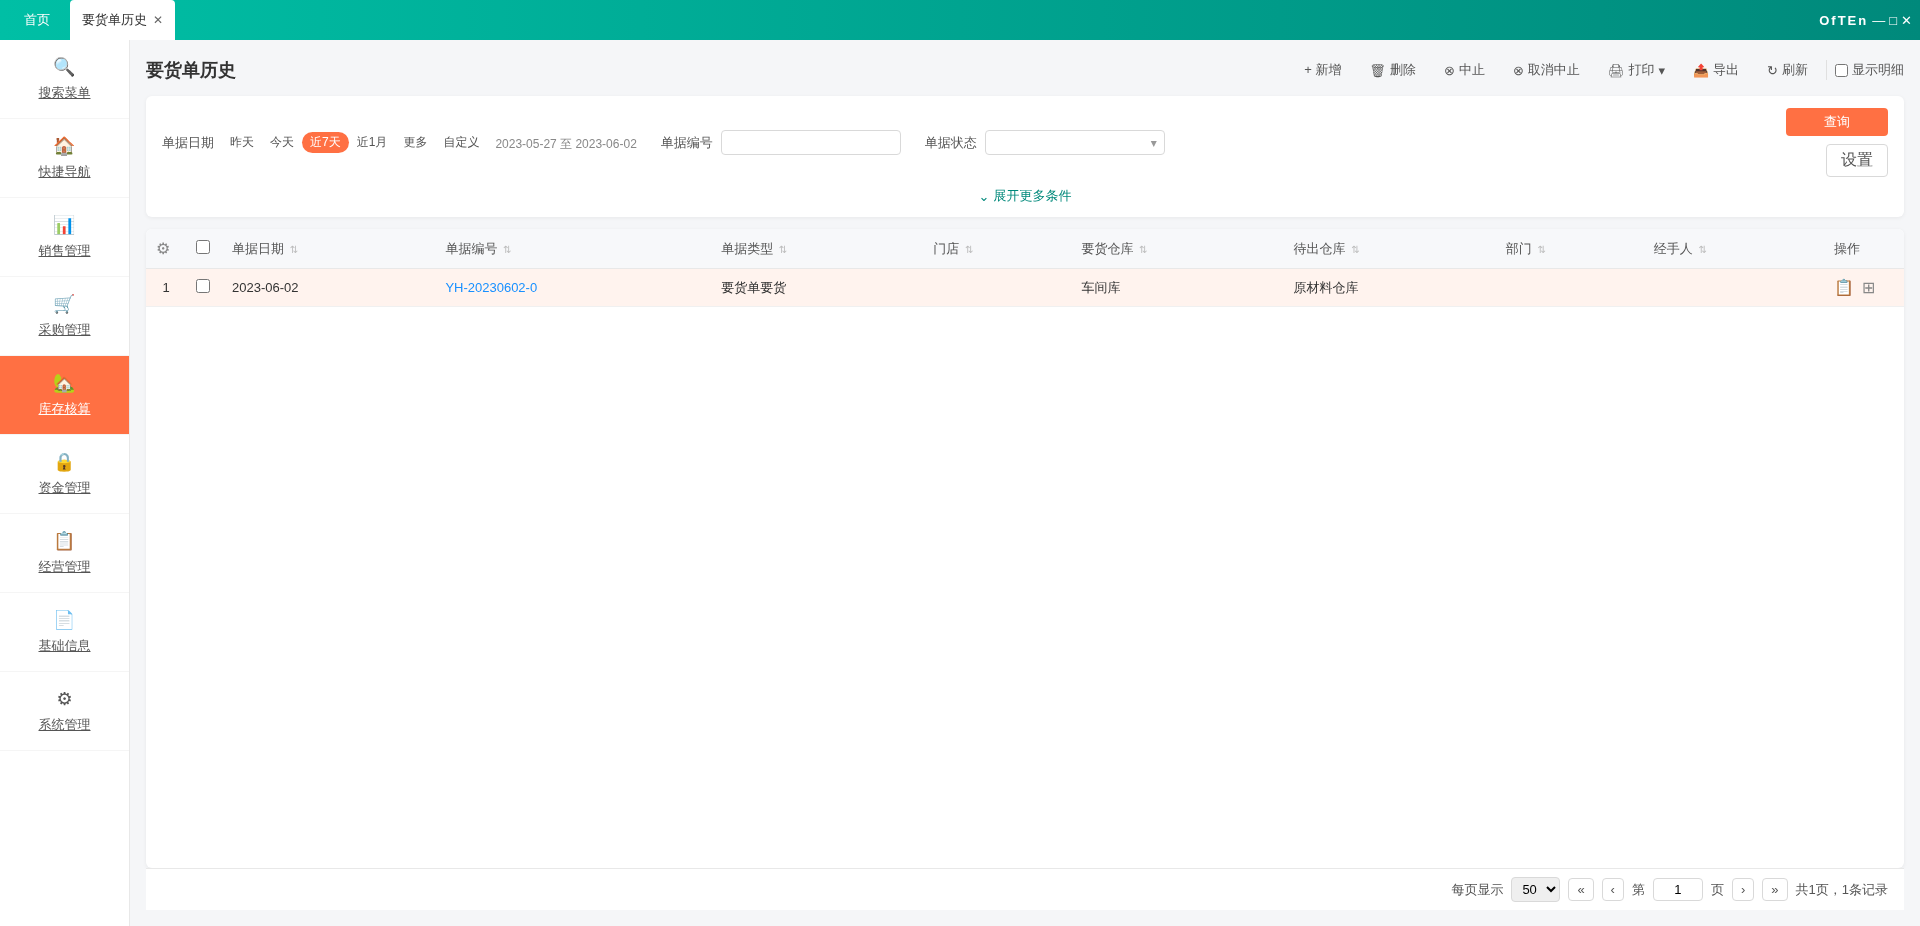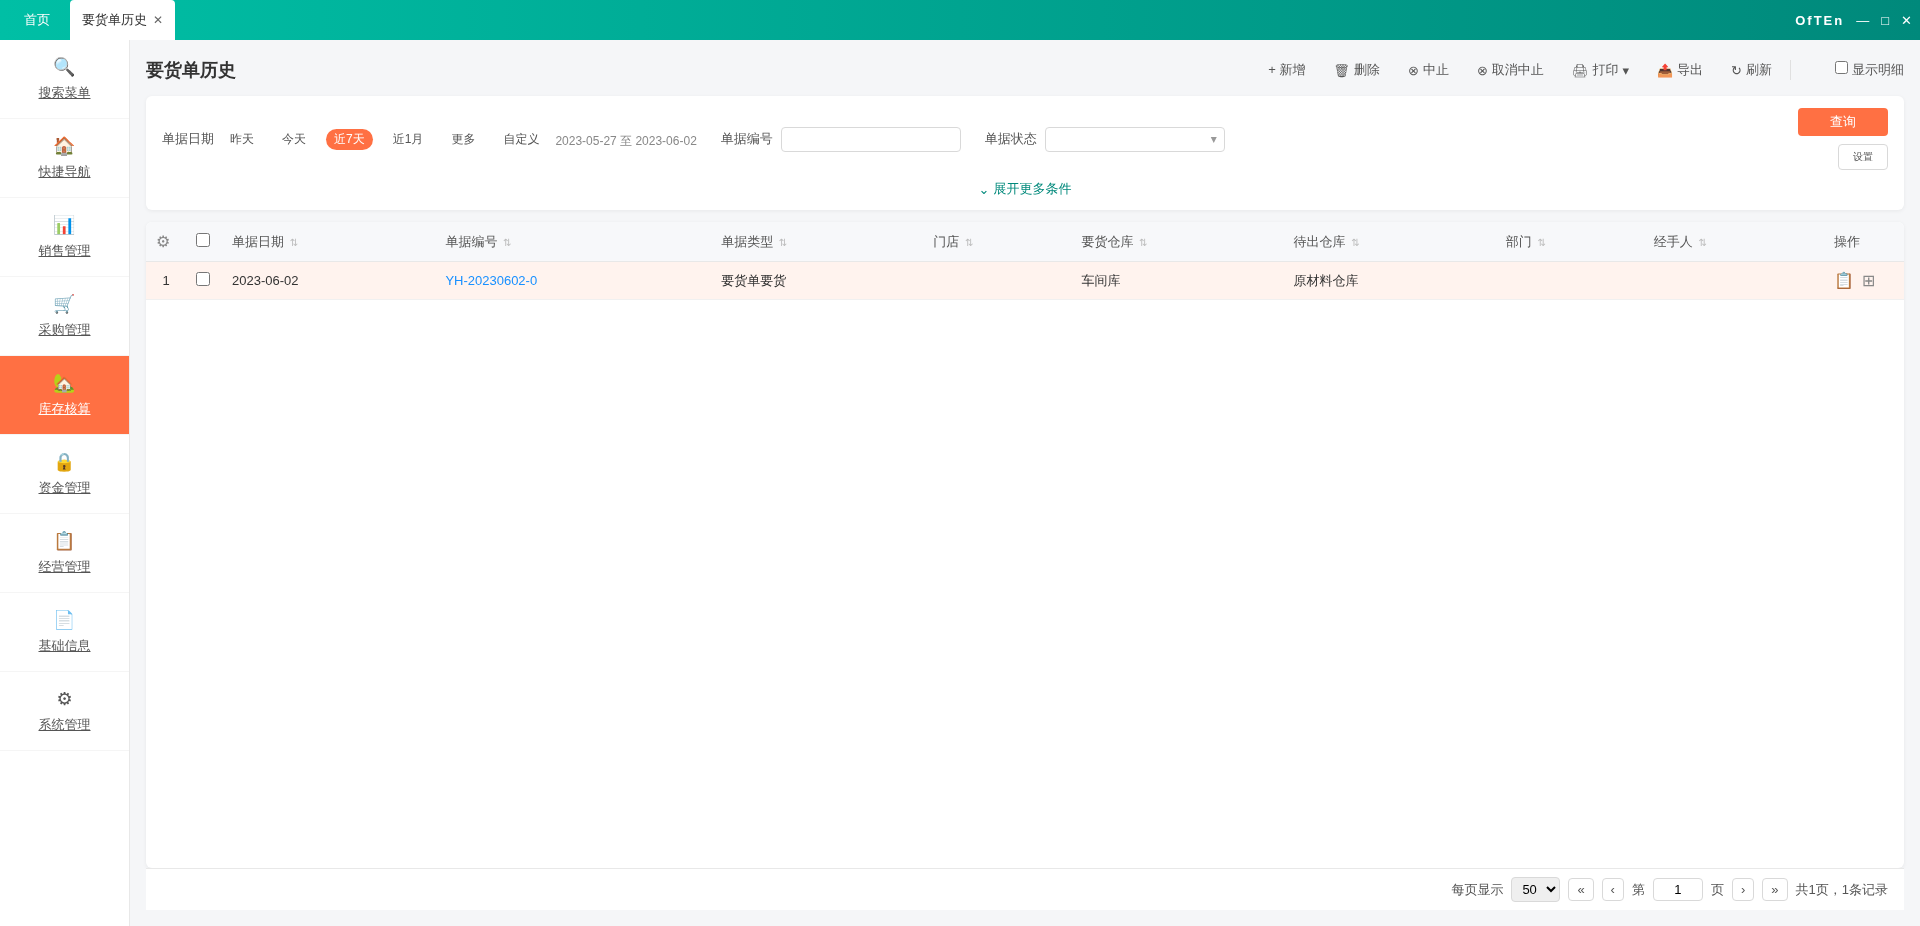--- a/index.html
+++ b/index.html
@@ -14,21 +14,21 @@
     .tab-home {
       display: flex; align-items: center; padding: 0 16px; height: 40px;
       color: #fff; cursor: pointer; font-size: 13px;
     }
     .tab-active {
       display: flex; align-items: center; padding: 0 12px; height: 40px;
       background: #fff; color: #333; border-radius: 4px 4px 0 0;
       cursor: pointer; font-size: 13px; gap: 6px;
     }
     .tab-close { color: #666; font-size: 12px; cursor: pointer; }
-    .top-bar-right { margin-left: auto; display: flex; align-items: center; gap: 12px; }
+    .top-bar-right { margin-left: auto; display: flex; align-items: center; gap: 4px; }
     .top-bar-right span { color: #fff; font-size: 13px; cursor: pointer; }
     .brand-text { color: #fff; font-size: 16px; font-weight: bold; letter-spacing: 2px; }
 
     
     .main-layout { display: flex; flex: 1; overflow: hidden; }
 
     
     .sidebar {
       width: 130px; background: #fff; flex-shrink: 0;
       display: flex; flex-direction: column; border-right: 1px solid #e8e8e8;
@@ -57,35 +57,35 @@
       display: flex; align-items: center; gap: 4px;
       padding: 5px 10px; border: none; background: transparent;
       color: #555; cursor: pointer; font-size: 13px; border-radius: 4px;
     }
     .btn-primary {
       background: #ff7043; color: #fff; border: none; padding: 5px 14px;
       border-radius: 4px; cursor: pointer; font-size: 13px;
     }
     .btn-secondary {
       background: #fff; color: #555; border: 1px solid #d9d9d9;
-      padding: 5px 14px; border-radius: 4px; cursor: pointer; font-size: 10px; margin-left: 40px;
+      padding: 5px 14px; border-radius: 4px; cursor: pointer; font-size: 16px; margin-left: 40px;
     }
     .divider-v { width: 1px; height: 20px; background: #e0e0e0; }
-    .checkbox-show { display: flex; align-items: flex-start; gap: 4px; font-size: 13px; color: #555; margin-left: 36px; }
+    .checkbox-show { display: flex; align-items: center; gap: 4px; font-size: 13px; color: #555; }
 
     
     .filter-bar {
       background: #fff; border-radius: 6px; padding: 12px 16px;
       margin-bottom: 12px; display: flex; flex-direction: column; gap: 10px;
       box-shadow: 0 1px 4px rgba(0,0,0,0.06);
     }
     .filter-row { display: flex; align-items: center; gap: 24px; flex-wrap: wrap; }
     .filter-group { display: flex; align-items: center; gap: 8px; }
     .filter-label { color: #555; font-size: 13px; white-space: nowrap; }
-    .date-shortcuts { display: flex; align-items: center; gap: 12px; }
+    .date-shortcuts { display: flex; align-items: center; gap: 0; }
     .date-shortcut {
       padding: 2px 8px; border-radius: 12px; cursor: pointer;
       font-size: 12px; color: #555;
     }
     .date-shortcut.active { background: #ff7043; color: #fff; border-radius: 12px; }
     .date-range { font-size: 12px; color: #888; margin-top: 4px; }
     .filter-input {
       border: 1px solid #d9d9d9; border-radius: 4px; padding: 4px 10px;
       font-size: 13px; outline: none; width: 180px; color: #333;
     }

